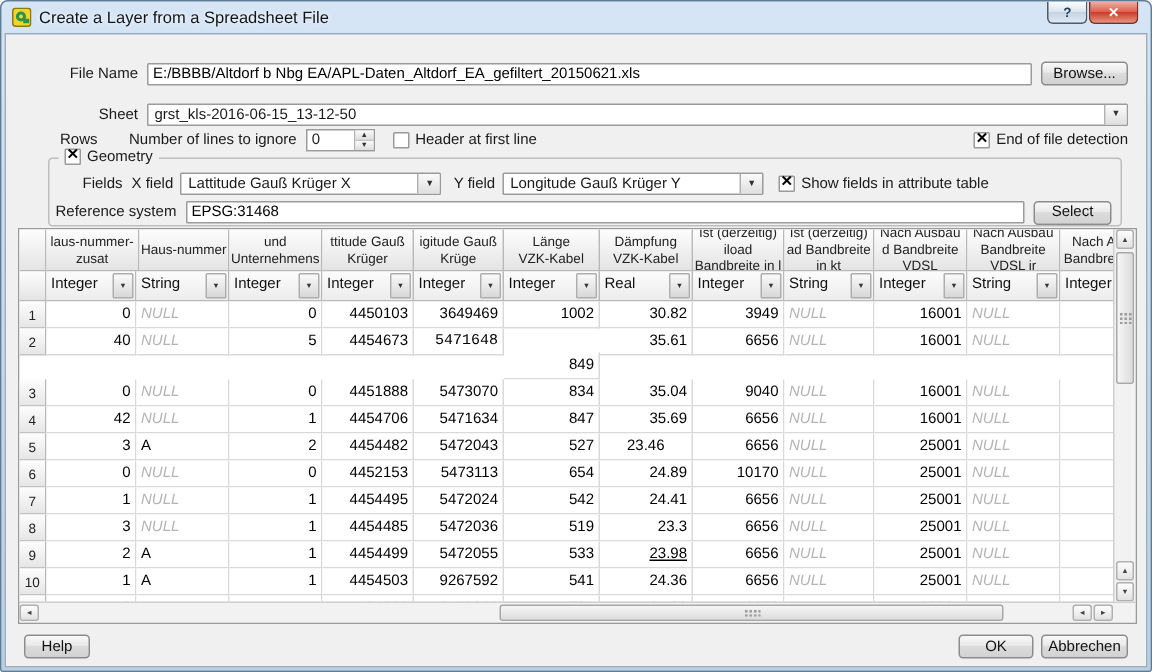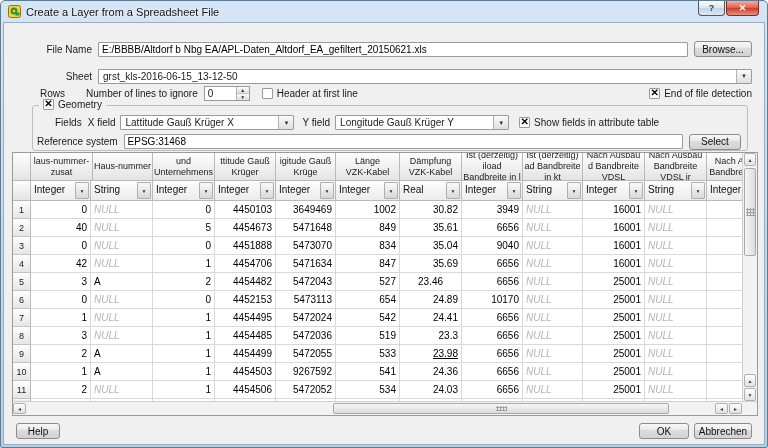--- a/index.html
+++ b/index.html
@@ -290,22 +290,22 @@
               <div class="cell dcell num" style="width: 62px;">16001</div>
               <div class="cell dcell str nul" style="width: 62px;">NULL</div>
               <div class="cell dcell num" style="width: 60px;"></div>
             </div>
             <div class="grow">
               <div class="cell rowhdr">2</div>
               <div class="cell dcell num" style="width: 60px;">40</div>
               <div class="cell dcell str nul" style="width: 62px;">NULL</div>
               <div class="cell dcell num" style="width: 62px;">5</div>
               <div class="cell dcell num" style="width: 61px;">4454673</div>
-              <div class="cell dcell num" style="width: 60px;">5471648</div>
-              <div class="cell dcell num" style="width: 64px;">849</div>
+              <div class="cell dcell num" style="width: 60px; font-family: Liberation Mono, monospace;">5471648</div>
+              <div class="cell dcell num" style="width: 64px; margin-top: 16px;">849</div>
               <div class="cell dcell num" style="width: 62px;">35.61</div>
               <div class="cell dcell num" style="width: 61px;">6656</div>
               <div class="cell dcell str nul" style="width: 60px;">NULL</div>
               <div class="cell dcell num" style="width: 62px;">16001</div>
               <div class="cell dcell str nul" style="width: 62px;">NULL</div>
               <div class="cell dcell num" style="width: 60px;"></div>
             </div>
             <div class="grow">
               <div class="cell rowhdr">3</div>
               <div class="cell dcell num" style="width: 60px;">0</div>

